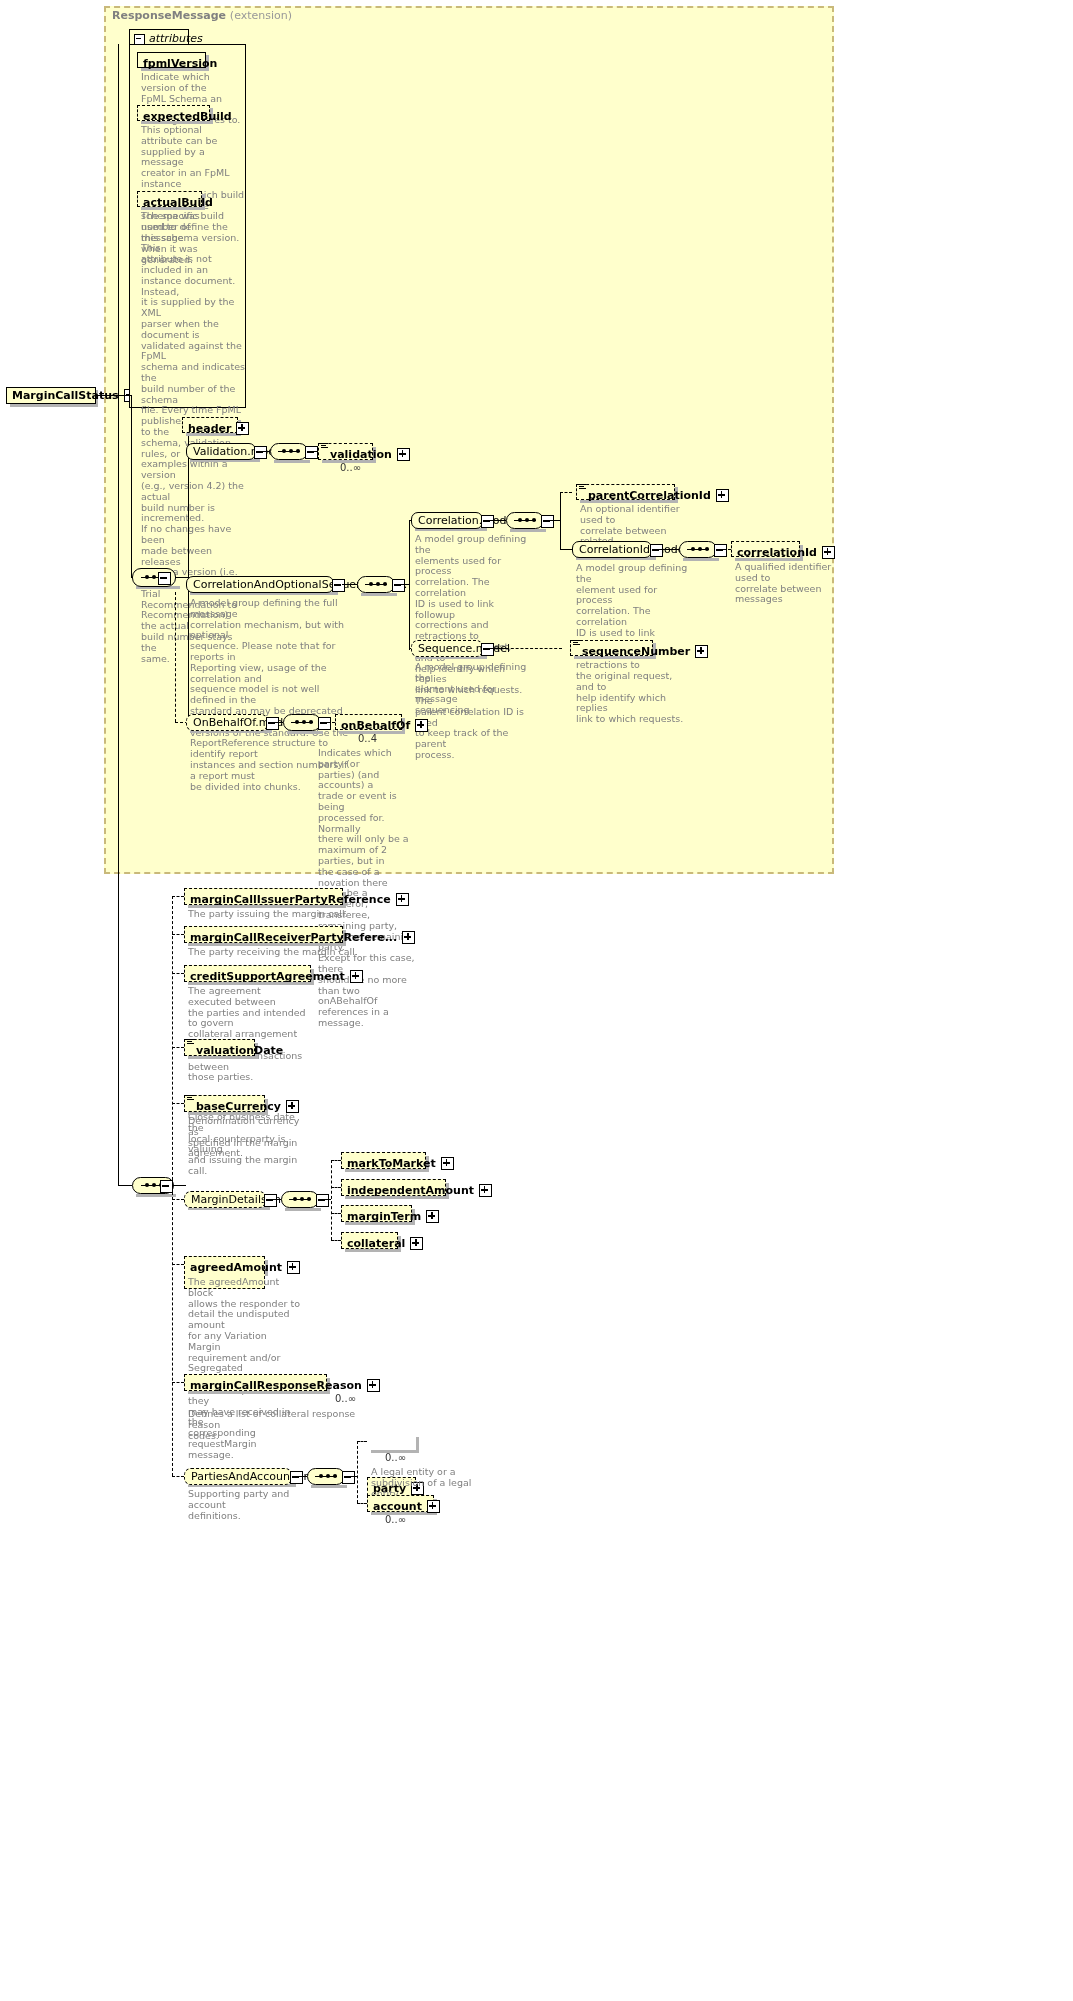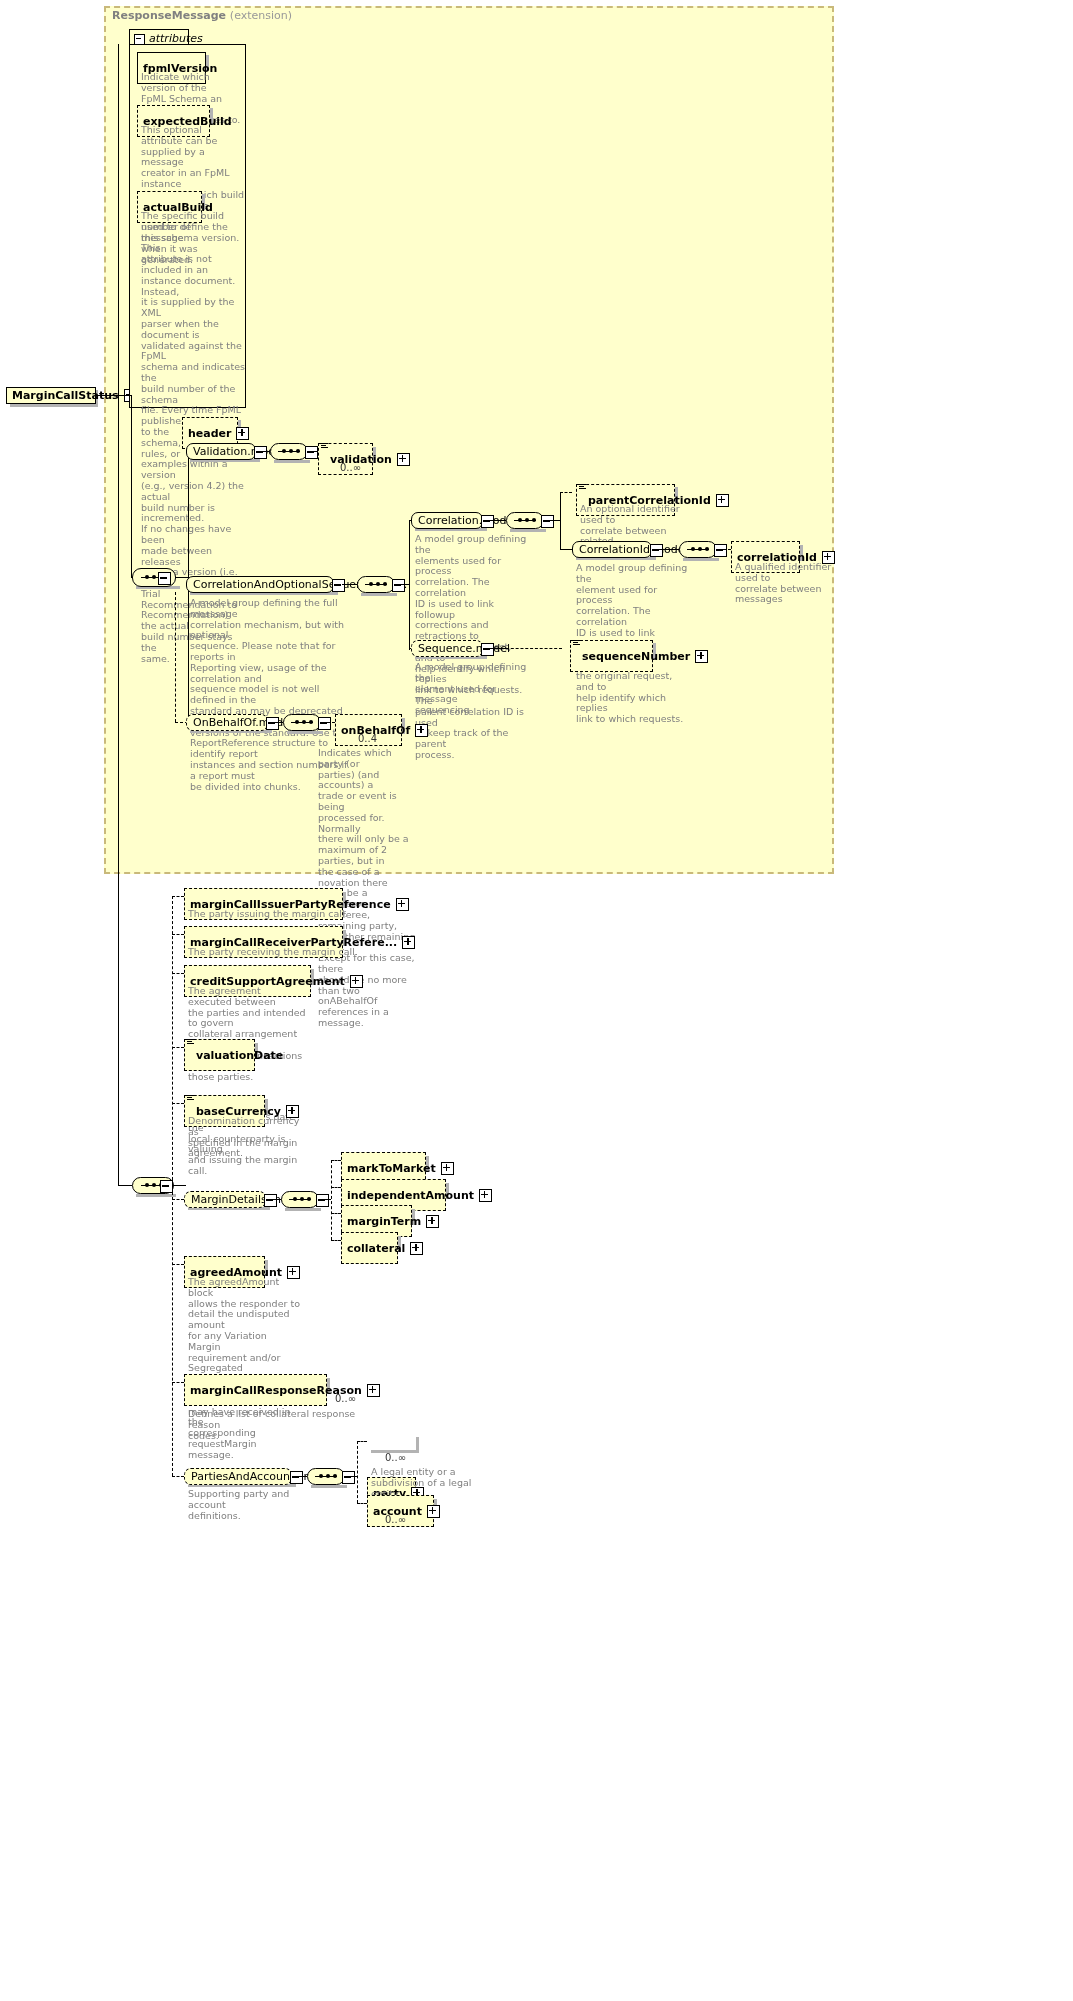--- a/index.html
+++ b/index.html
@@ -37,22 +37,22 @@
     background:#fff;position:relative;vertical-align:middle;margin-right:4px;
   }
   .minus-sq::before{
     content:"";position:absolute;left:1px;top:3px;width:5px;height:1px;background:#000;
   }
 
   
   .node{
     position:absolute;background:#ffffcc;box-sizing:border-box;
     font-size:11px;font-weight:bold;color:#000;
-    display:flex;align-items:center;white-space:nowrap;
-    padding:15px 3px;
+    display:flex;align-items:flex-start;white-space:nowrap;
+    padding:4px 3px;
   }
   .node.solid{border:1.5px solid #000;}
   .node.dashed{border:1.5px dashed #000;}
   .node-label{flex:1;padding:0 2px;}
   .plus{
     width:11px;height:11px;border:1.5px solid #000;background:#fff;
     position:relative;flex:0 0 auto;margin-left:3px;
   }
   .plus::before{content:"";position:absolute;left:1px;top:4px;width:7px;height:1.5px;background:#000;}
   .plus::after{content:"";position:absolute;left:4px;top:1px;width:1.5px;height:7px;background:#000;}
@@ -561,21 +561,21 @@
   <div class="shadow-el" style="left:345px;top:1249px;width:56px;height:3px;"></div>
   <div class="shadow-el" style="left:398px;top:1236px;width:3px;height:15px;"></div>
   <div class="node dashed" style="left:341px;top:1232px;width:57px;height:17px;">
     <span class="node-label">collateral</span>
     <span class="plus"></span>
   </div>
 
   <div class="dl h" style="left:172px;top:1264px;width:12px;"></div>
   <div class="shadow-el" style="left:188px;top:1273px;width:80px;height:3px;"></div>
   <div class="shadow-el" style="left:265px;top:1260px;width:3px;height:15px;"></div>
-  <div class="node dashed" style="left:184px;top:1256px;width:81px;height:15px;">
+  <div class="node dashed" style="left:184px;top:1256px;width:81px;height:33px;">
     <span class="node-label">agreedAmount</span>
     <span class="plus"></span>
   </div>
   <div class="desc" style="left:188px;top:1277px;width:112px;">The agreedAmount block
 allows the responder to
 detail the undisputed amount
 for any Variation Margin
 requirement and/or
 Segregated Independent
 Amount requirement they

